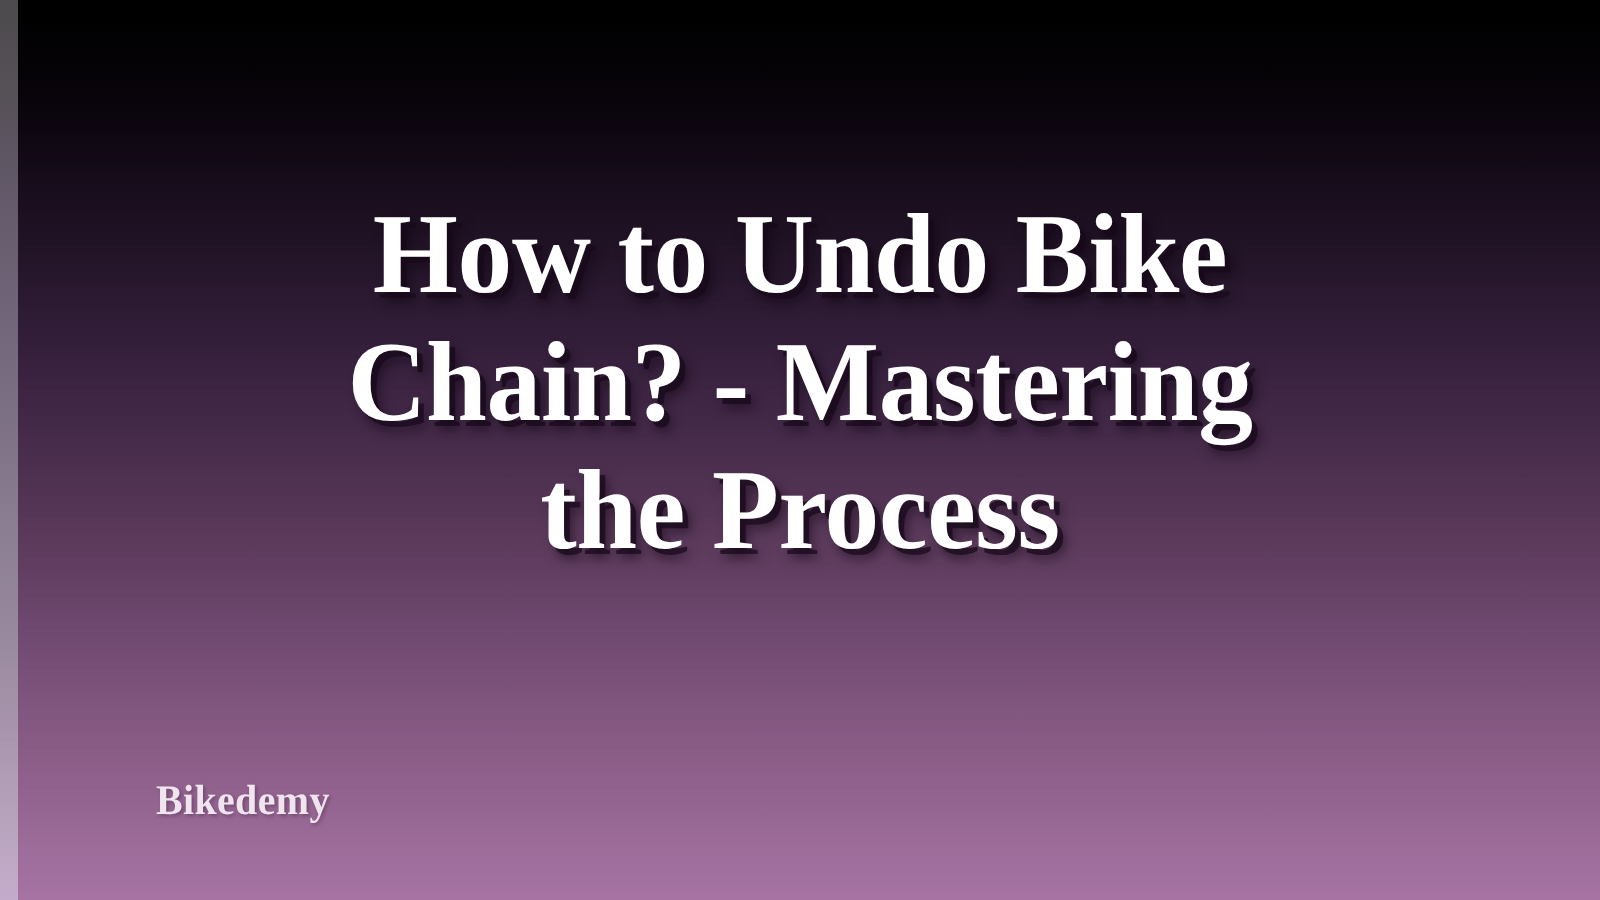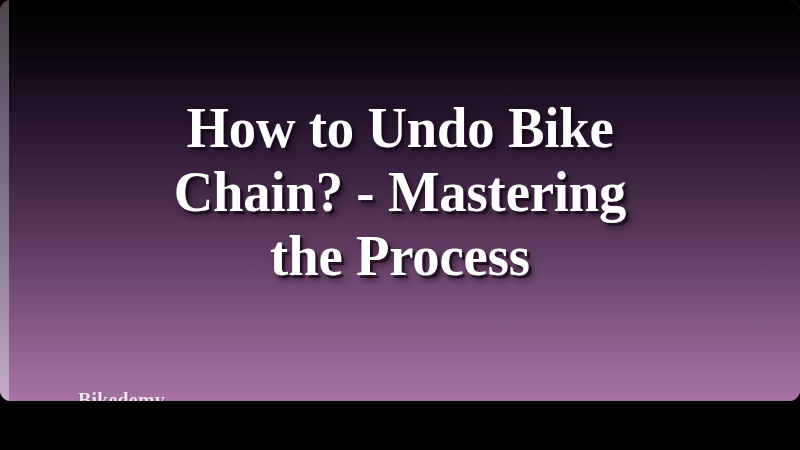--- a/index.html
+++ b/index.html
@@ -7,24 +7,23 @@
     padding: 0;
     background: #000;
   }
   body {
     font-family: "Liberation Serif", "DejaVu Serif", serif;
   }
 
   .card {
     position: relative;
     width: 800px;
-    height: 401px;
+    height: 450px;
     overflow: hidden;
     background: #a16207;
-    border-radius: 11px;
   }
 
   
   .bg-gradient {
     position: absolute;
     inset: 0;
     background: linear-gradient(
       to bottom,
       #000000 0%,
       #040205 7%,

